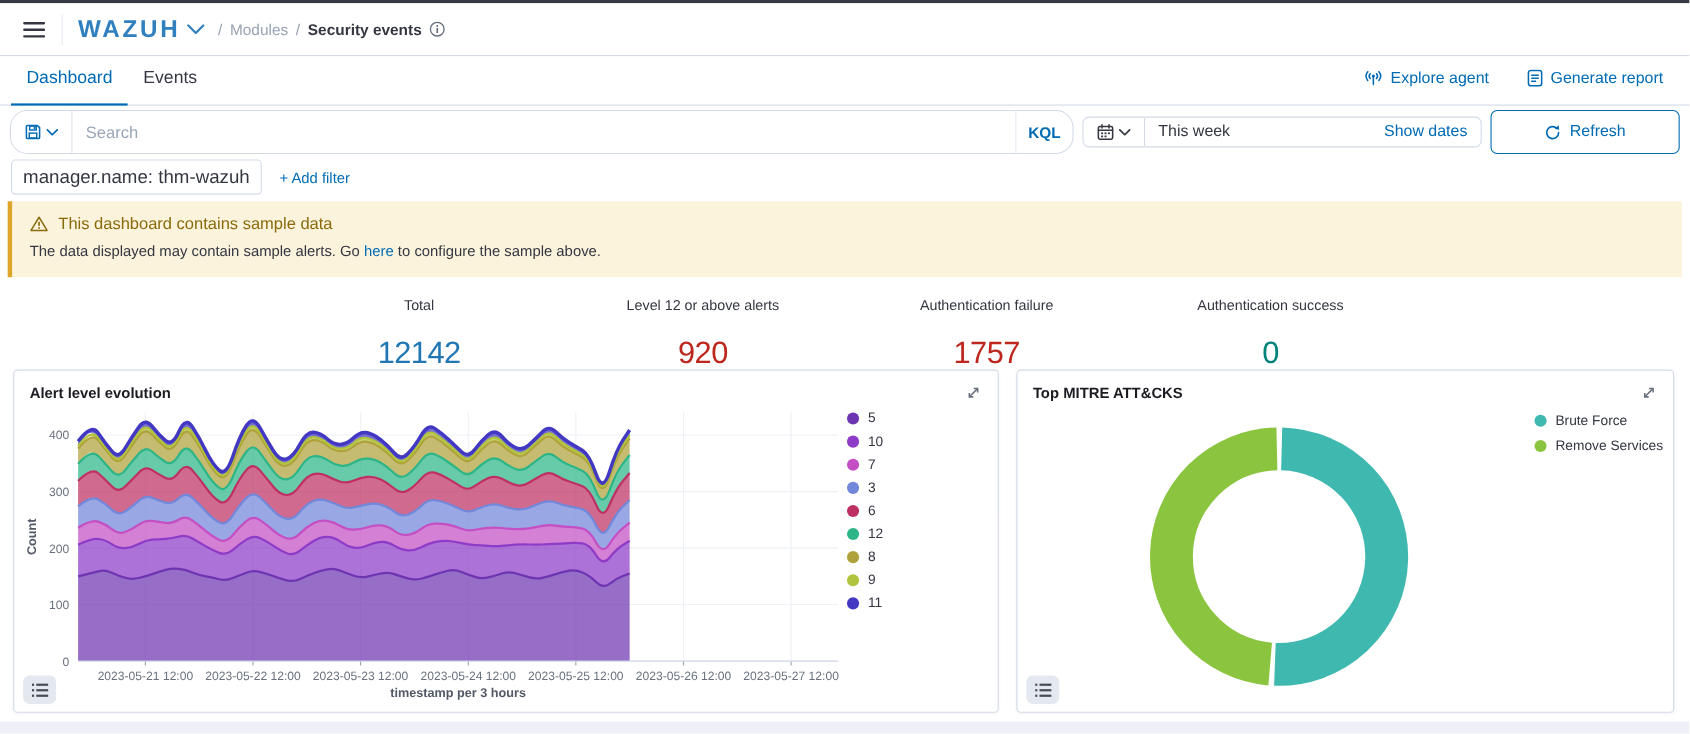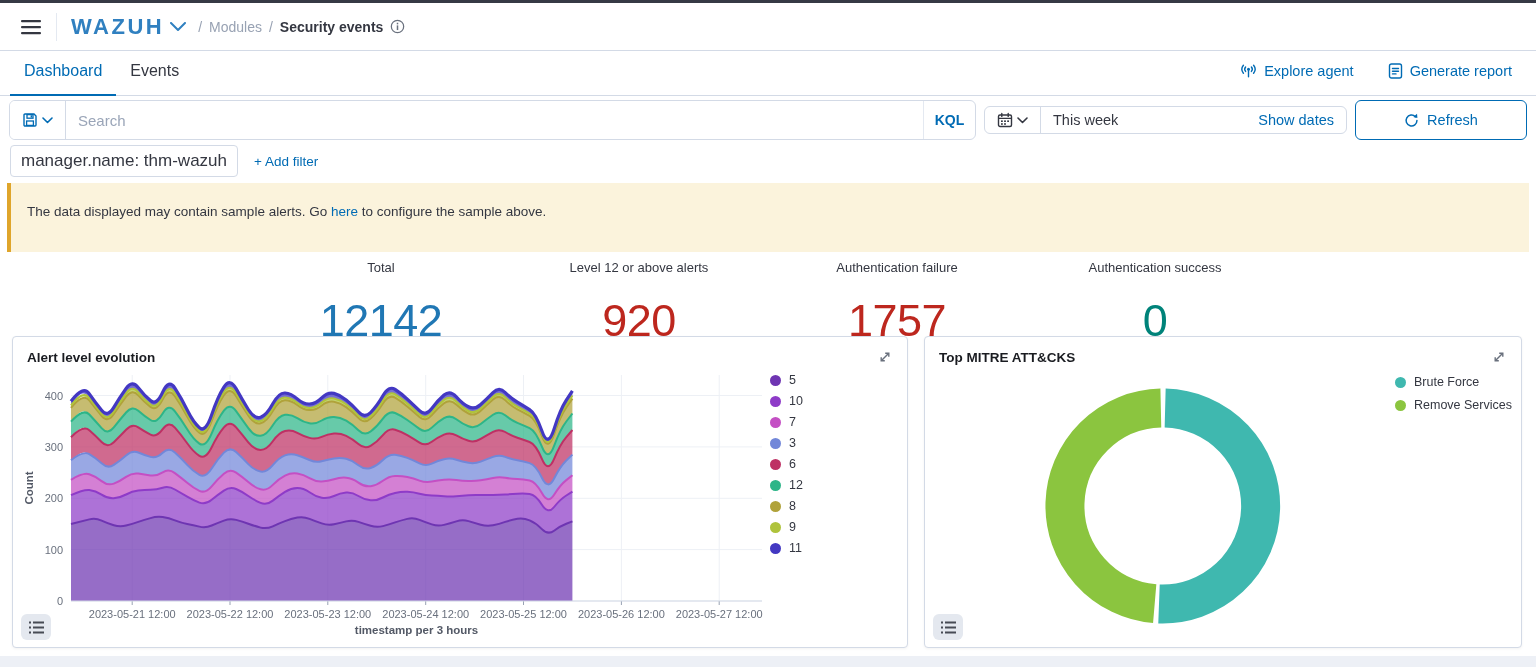--- a/index.html
+++ b/index.html
@@ -22,21 +22,21 @@
   
   .tabsrow { position:absolute; top:46px; left:0; right:0; height:50px; border-bottom:1px solid #d3dae6; display:flex; align-items:center; padding:0 24px 0 10px; }
   .tab { position:relative; font-size:16px; padding:0 14px; height:100%; display:flex; align-items:center; cursor:pointer; color:#343741; }
   .tab.active { color:#006BB4; }
   .tab.active::after { content:""; position:absolute; left:0; right:0; bottom:-1px; height:2px; background:#006BB4; }
   .tabs-actions { margin-left:auto; display:flex; align-items:center; gap:34px; }
   .action-link { display:flex; align-items:center; gap:7px; color:#006BB4; font-size:14.5px; cursor:pointer; }
 
   
   .searchrow { position:absolute; top:96px; left:0; right:0; height:48px; display:flex; align-items:center; gap:8px; padding:0 9px; }
-  .search-box { flex:1; height:40px; display:flex; align-items:stretch; border:1px solid #d3dae6; border-radius:6px; background:#fff; overflow:hidden; }
+  .search-box { flex:1; height:40px; display:flex; align-items:stretch; border:1px solid #d3dae6; border-radius:16px; background:#fff; overflow:hidden; }
   .save-seg { width:56px; display:flex; align-items:center; justify-content:center; gap:4px; border-right:1px solid #d3dae6; cursor:pointer; background:#fff; }
   .search-input { flex:1; border:0; outline:none; font-size:15px; padding:0 12px; font-family:"Liberation Sans",sans-serif; color:#343741; }
   .search-input::placeholder { color:#9aa5b8; }
   .kql-seg { width:52px; display:flex; align-items:center; justify-content:center; font-size:14px; font-weight:600; color:#006BB4; border-left:1px solid #e4e9f1; cursor:pointer; }
   .date-box { width:363px; height:28px; display:flex; align-items:center; border:1px solid #d3dae6; border-radius:6px; background:#fff; overflow:hidden; }
   .cal-seg { width:56px; height:100%; display:flex; align-items:center; justify-content:center; gap:4px; border-right:1px solid #d3dae6; cursor:pointer; }
   .date-value { font-size:14.5px; padding:0 12px; color:#343741; cursor:pointer; }
   .show-dates { margin-left:auto; padding:0 12px; color:#006BB4; font-size:14.5px; cursor:pointer; }
   .refresh-btn { width:172px; height:40px; border:1px solid #006BB4; border-radius:6px; background:#fff; color:#006BB4; font-size:14.5px; font-weight:500; display:flex; align-items:center; justify-content:center; gap:8px; cursor:pointer; font-family:"Liberation Sans",sans-serif; }
 
@@ -48,21 +48,21 @@
   
   .banner { position:absolute; top:183px; left:7px; right:7px; height:69px; background:#fbf3dc; border-left:4px solid #dfa52b; padding:12px 16px 0 16px; }
   .banner-title { display:flex; align-items:center; gap:9px; color:#8a6a0b; font-size:15px; }
   .banner-body { margin-top:9px; font-size:13.5px; color:#343741; }
   .banner-link { color:#006BB4; cursor:pointer; }
 
   
   .statsrow { position:absolute; top:258px; left:0; right:0; height:78px; display:flex; justify-content:center; align-items:center; padding-top:13px; }
   .stat { width:258px; text-align:center; }
   .stat-label { font-size:13px; color:#343741; }
-  .stat-value { margin-top:20px; font-size:45px; letter-spacing:-0.5px; }
+  .stat-value { margin-top:20px; font-size:28px; letter-spacing:-0.5px; }
 
   
   .panel { position:absolute; top:336px; height:312px; background:#fff; border:1px solid #d3dae6; border-radius:4px; box-shadow:0 1px 3px rgba(0,0,0,0.05); }
   .panel-left { left:12px; width:896px; }
   .panel-right { left:924px; width:598px; }
   .panel-header { display:flex; align-items:center; justify-content:space-between; padding:12px 14px 0 14px; }
   .panel-title { font-size:13.5px; font-weight:700; color:#1a1c21; }
   .expand-icon { cursor:pointer; }
   .chart-mount { position:absolute; }
   #area-chart { left:8px; top:32px; }
@@ -188,20 +188,28 @@
       <span>Refresh</span>
     </button>
   </div>
 
   <div class="filterrow">
     <span class="filter-pill">manager.name: thm-wazuh</span>
     <span class="add-filter">+ Add filter</span>
   </div>
 
   <div class="banner">
+    <div class="banner-title">
+      <svg width="17" height="15" viewBox="0 0 18 16">
+          <path d="M9 1.6 16.8 14.4H1.2z" fill="none" stroke="#8a6a0b" stroke-width="1.4" stroke-linejoin="round"></path>
+          <rect x="8.2" y="6" width="1.6" height="4" fill="#8a6a0b"></rect>
+          <rect x="8.2" y="11.2" width="1.6" height="1.6" fill="#8a6a0b"></rect>
+        </svg>
+      <span>This dashboard contains sample data</span>
+    </div>
     <div class="banner-body"><span>The data displayed may contain sample alerts. Go </span><span class="banner-link">here</span><span> to configure the sample above.</span></div>
   </div>
 
   <div class="statsrow" id="stats-row">
       <div class="stat">
         <div class="stat-label">Total</div>
         <div class="stat-value" style="color: rgb(32, 119, 180);">12142</div>
       </div>
       <div class="stat">
         <div class="stat-label">Level 12 or above alerts</div>

